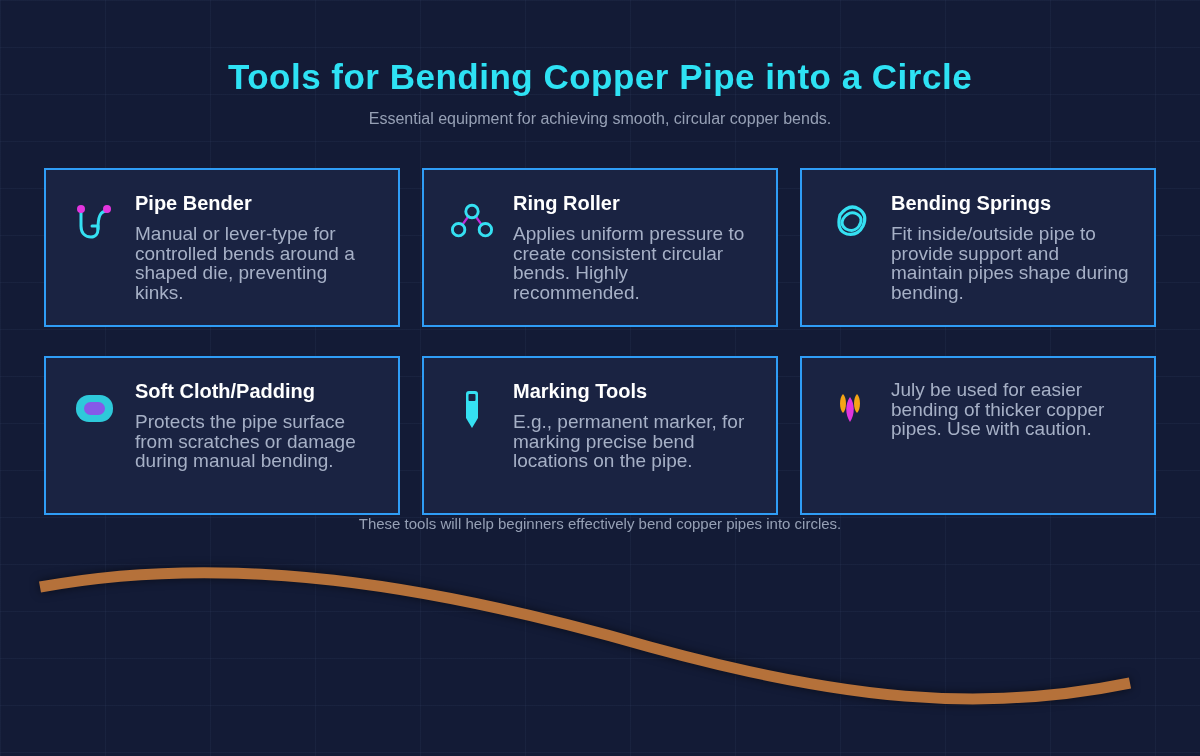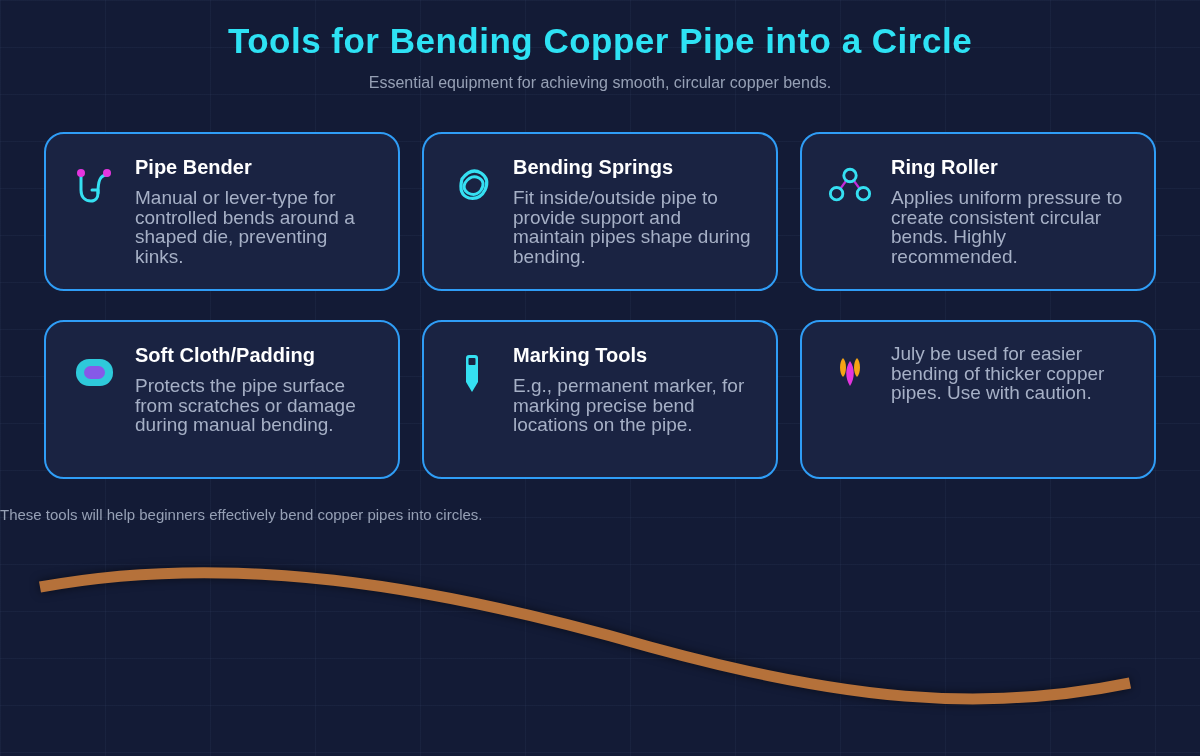--- a/index.html
+++ b/index.html
@@ -23,21 +23,21 @@
     font-family: "Liberation Sans", sans-serif;
   }
   body {
     position: relative;
     background-color: var(--background);
     background-image:
       linear-gradient(rgba(130,155,215,0.055) 1px, transparent 1px),
       linear-gradient(90deg, rgba(130,155,215,0.055) 1px, transparent 1px);
     background-size: 105px 47px;
   }
-  .header { text-align: center; padding-top: 21px; position: relative; z-index: 2; }
+  .header { text-align: center; padding-top: 21px; position: relative; z-index: 2; margin-top: 36px; }
   .page-title {
     color: var(--heading);
     font-size: 35px;
     font-weight: bold;
     letter-spacing: 0.5px;
   }
   .page-subtitle {
     color: var(--muted);
     font-size: 16px;
     margin-top: 13px;
@@ -46,21 +46,21 @@
     position: relative; z-index: 2;
     margin: 40px 44px 0 44px;
     display: grid;
     grid-template-columns: repeat(3, 1fr);
     gap: 29px 22px;
   }
   .card {
     height: 159px;
     background: var(--card-bg);
     border: 2px solid var(--card-border);
-    border-radius: 20px;
+    border-radius: 0;
     padding: 22px 22px 18px 26px;
     display: flex;
     align-items: flex-start;
     gap: 19px;
   }
   .icon-box {
     flex: 0 0 44px;
     width: 44px; height: 56px;
     margin-top: 6px;
     display: flex; align-items: flex-start; justify-content: center;
@@ -73,21 +73,21 @@
     margin-bottom: 9px;
   }
   .card-desc {
     color: var(--card-text);
     font-size: 19px;
     line-height: 19.5px;
     max-width: 238px;
   }
   .footer-note {
     position: relative; z-index: 2;
-    margin-top: 27px;
+    text-align: center;
     color: var(--muted);
     font-size: 15px;
   }
   .pipe-layer {
     position: absolute;
     left: 0; top: 0;
     width: 1200px; height: 756px;
     z-index: 1;
     pointer-events: none;
   }
@@ -117,50 +117,50 @@
       </svg>
     </div>
     <div class="card-body">
       <h2 class="card-title">Pipe Bender</h2>
       <p class="card-desc">Manual or lever-type for controlled bends around a shaped die, preventing kinks.</p>
     </div>
   </section>
 
   <section class="card">
     <div class="icon-box">
-      <svg class="glyph" width="44" height="50" viewBox="0 0 44 50">
-        <path d="M12 17 Q21 5 31 11 Q40 17 35 28 Q30 38 19 36 Q8 33 12 17 Z" fill="none" stroke="#35e0f2" stroke-width="3.2" stroke-linejoin="round"></path>
-        <path d="M15 21 Q21 12 29 16 Q36 20 31 28 Q26 35 18 31 Q12 27 15 21 Z" fill="none" stroke="#35e0f2" stroke-width="3" stroke-linejoin="round"></path>
-      </svg>
-    </div>
-    <div class="card-body">
-      <h2 class="card-title">Bending Springs</h2>
-      <p class="card-desc">Fit inside/outside pipe to provide support and maintain pipes shape during bending.</p>
-    </div>
-  </section>
-
-  <section class="card">
-    <div class="icon-box">
       <svg class="glyph" width="46" height="50" viewBox="0 0 46 50">
         <line x1="12" y1="28" x2="20" y2="17" stroke="#c12bd8" stroke-width="2.5"></line>
         <line x1="26" y1="17" x2="34" y2="28" stroke="#c12bd8" stroke-width="2.5"></line>
         <circle cx="23" cy="13" r="6.5" fill="none" stroke="#35e0f2" stroke-width="3"></circle>
         <circle cx="9" cy="32" r="6.5" fill="none" stroke="#35e0f2" stroke-width="3"></circle>
         <circle cx="37" cy="32" r="6.5" fill="none" stroke="#35e0f2" stroke-width="3"></circle>
       </svg>
     </div>
     <div class="card-body">
       <h2 class="card-title">Ring Roller</h2>
       <p class="card-desc">Applies uniform pressure to create consistent circular bends. Highly recommended.</p>
     </div>
   </section>
 
   <section class="card">
     <div class="icon-box">
       <svg class="glyph" width="44" height="50" viewBox="0 0 44 50">
+        <path d="M12 17 Q21 5 31 11 Q40 17 35 28 Q30 38 19 36 Q8 33 12 17 Z" fill="none" stroke="#35e0f2" stroke-width="3.2" stroke-linejoin="round"></path>
+        <path d="M15 21 Q21 12 29 16 Q36 20 31 28 Q26 35 18 31 Q12 27 15 21 Z" fill="none" stroke="#35e0f2" stroke-width="3" stroke-linejoin="round"></path>
+      </svg>
+    </div>
+    <div class="card-body">
+      <h2 class="card-title">Bending Springs</h2>
+      <p class="card-desc">Fit inside/outside pipe to provide support and maintain pipes shape during bending.</p>
+    </div>
+  </section>
+
+  <section class="card">
+    <div class="icon-box">
+      <svg class="glyph" width="44" height="50" viewBox="0 0 44 50">
         <rect x="4" y="9" width="37" height="27" rx="13" fill="#2ec9da"></rect>
         <rect x="12" y="16" width="21" height="13" rx="6.5" fill="#8659e8"></rect>
       </svg>
     </div>
     <div class="card-body">
       <h2 class="card-title">Soft Cloth/Padding</h2>
       <p class="card-desc">Protects the pipe surface from scratches or damage during manual bending.</p>
     </div>
   </section>
 

